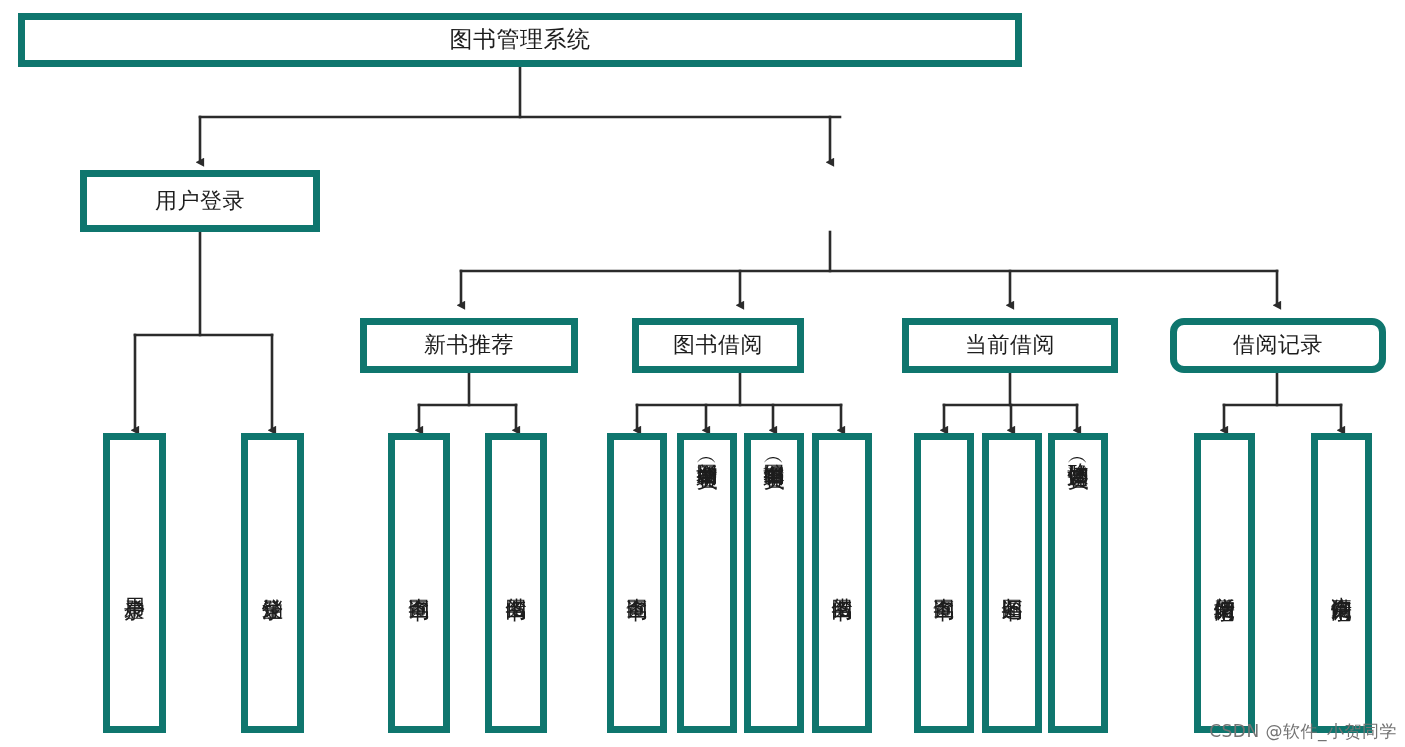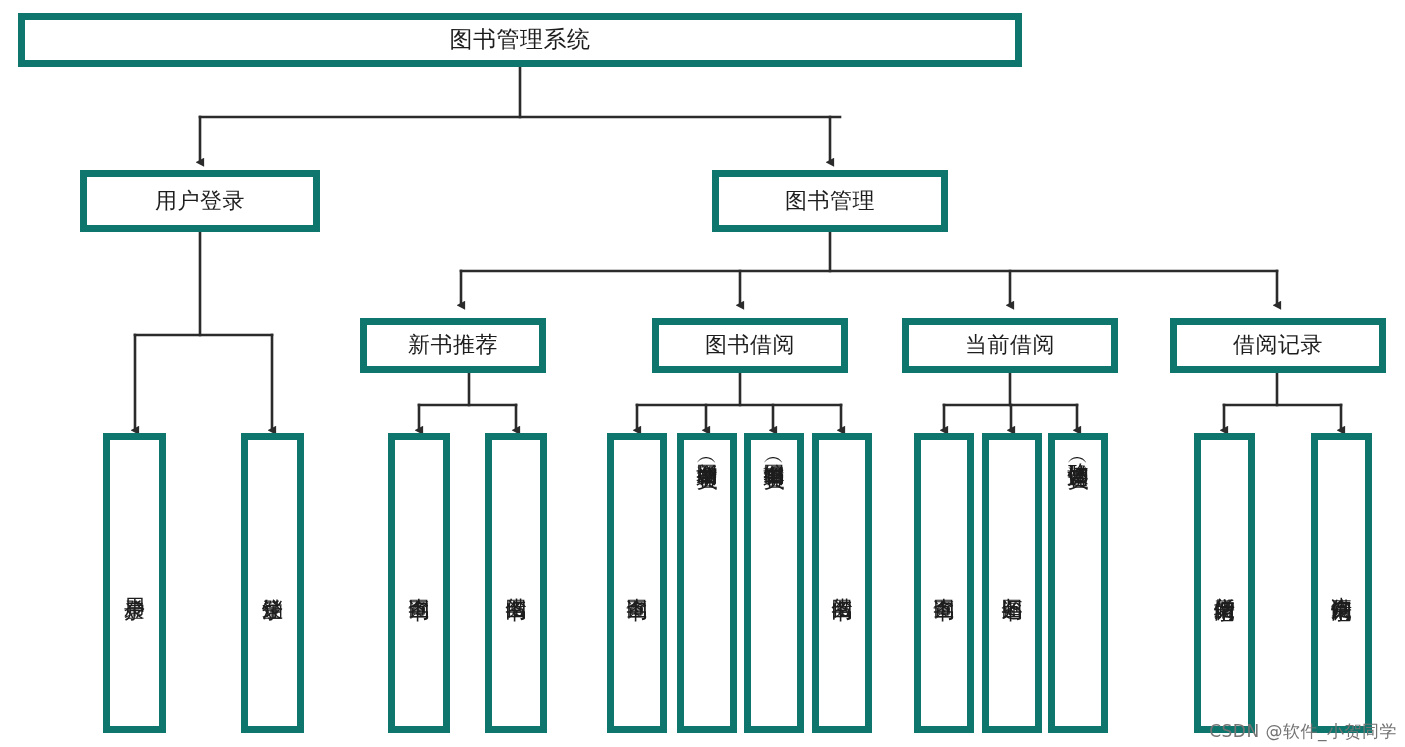--- a/index.html
+++ b/index.html
@@ -134,34 +134,31 @@
     </g>
   </svg>
 
   <div class="node horiz root" style="left:18px; top:13px; width:1004px; height:54px;">
     <span class="label">图书管理系统</span>
   </div>
 
   <div class="node horiz" style="left:80px; top:170px; width:240px; height:62px;">
     <span class="label">用户登录</span>
   </div>
-  <div class="node horiz" style="left:712px; top:170px; width:236px; height:62px;">
-    <span class="label">图书管理</span>
-  </div>
-
-  <div class="node horiz" style="left:360px; top:318px; width:186px; height:55px;">
+
+  <div class="node horiz" style="left:360px; top:318px; width:218px; height:55px;">
     <span class="label">新书推荐</span>
   </div>
-  <div class="node horiz" style="left:632px; top:318px; width:196px; height:55px;margin-left:20px;">
+  <div class="node horiz" style="left:632px; top:318px; width:172px; height:55px;">
     <span class="label">图书借阅</span>
   </div>
   <div class="node horiz" style="left:902px; top:318px; width:216px; height:55px;">
     <span class="label">当前借阅</span>
   </div>
-  <div class="node horiz" style="left:1170px; top:318px; width:216px; height:55px;">
+  <div class="node horiz" style="left:1170px; top:318px; width:216px; height:55px;border-radius:14px;">
     <span class="label">借阅记录</span>
   </div>
 
   <div class="node vert mid" style="left:103px; top:433px; width:63px; height:300px;">
     <span class="label">用户登录</span>
   </div>
   <div class="node vert mid" style="left:241px; top:433px; width:63px; height:300px;">
     <span class="label">注销登录</span>
   </div>
 

